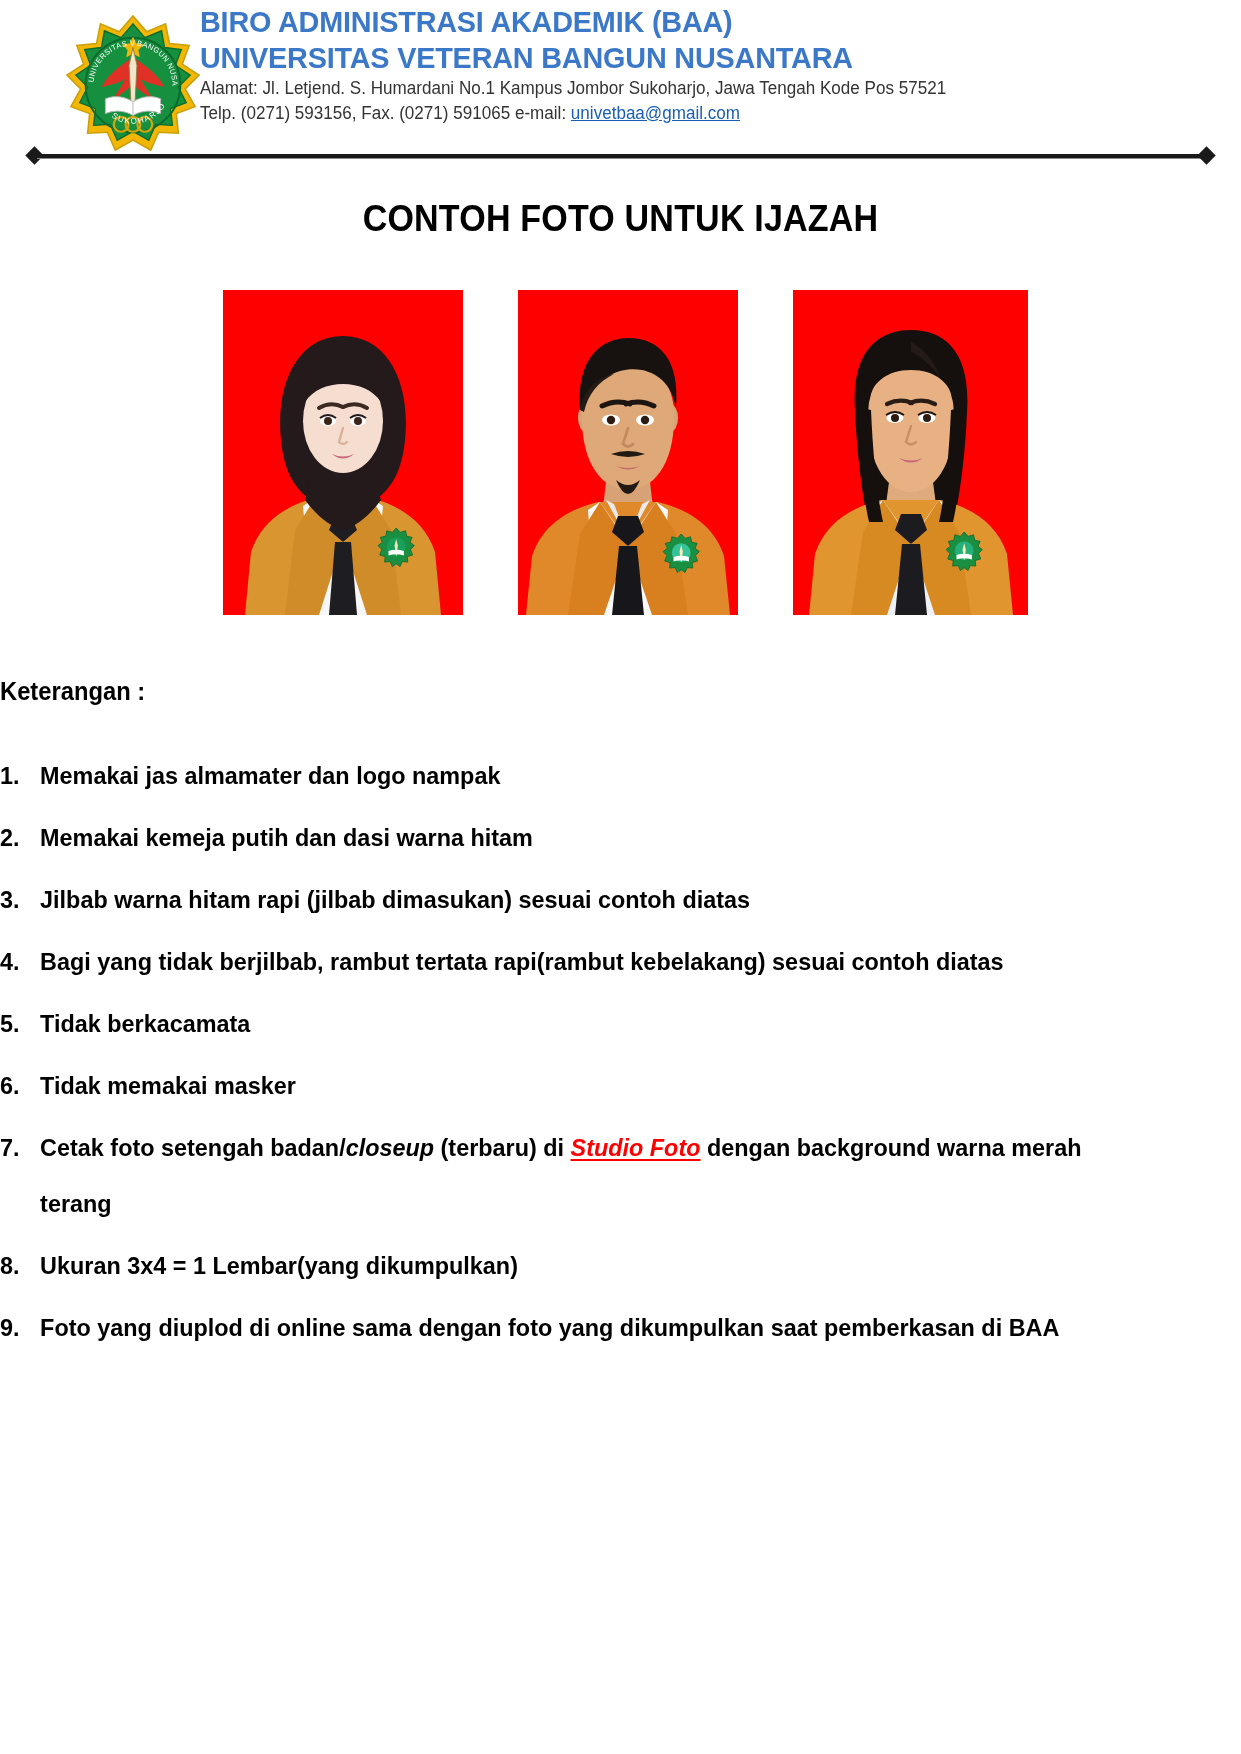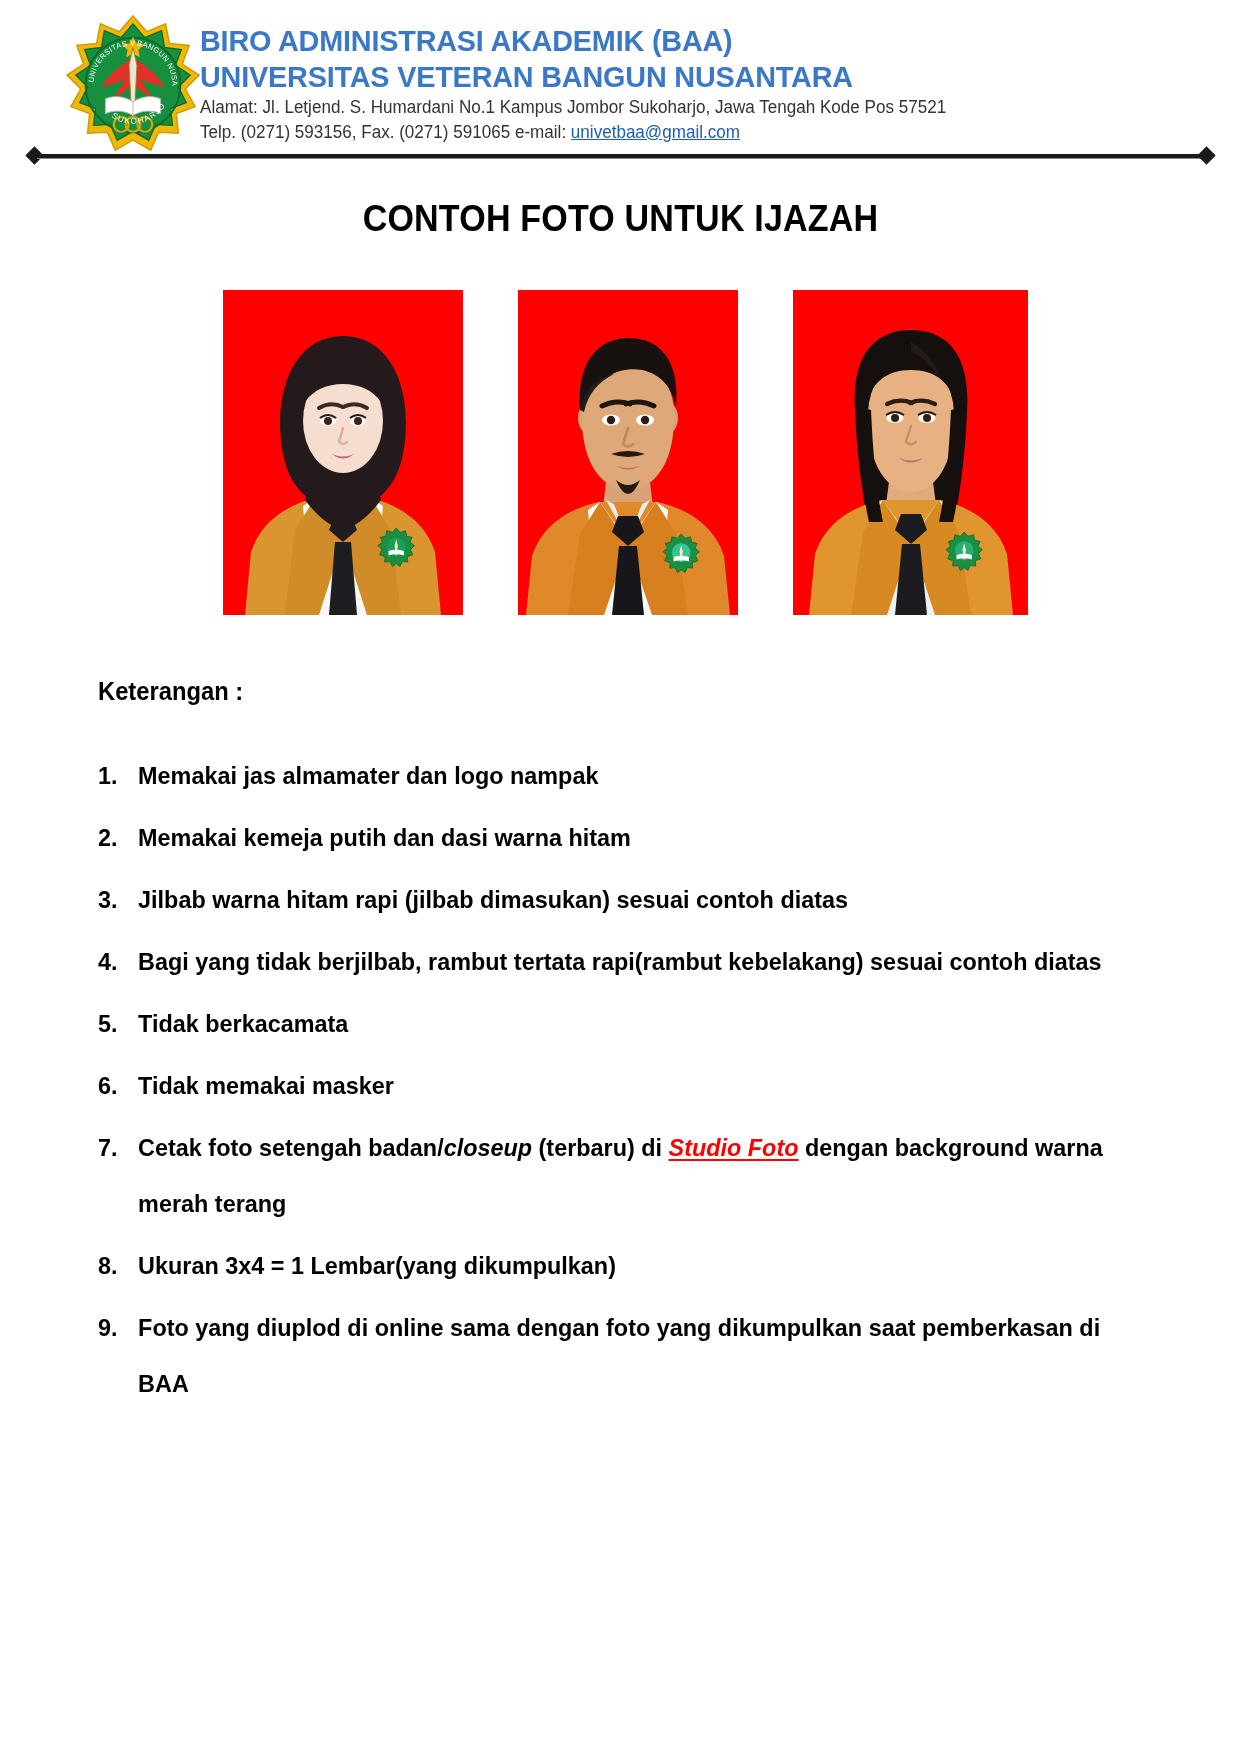--- a/index.html
+++ b/index.html
@@ -19,21 +19,21 @@
     height:142px;
     box-sizing:border-box;
   }
   .logo-wrap{
     position:absolute;
     left:64px; top:14px;
     width:138px; height:140px;
   }
   .head-text{
     position:absolute;
-    left:200px; top:23px;
+    left:200px; top:4px;
     right:40px;
   }
   .org-line1,.org-line2{
     color:#3c78c8;
     font-weight:bold;
     font-size:30px;
     line-height:36px;
     letter-spacing:-0.2px;
     transform:scaleX(0.96);
     transform-origin:left center;
@@ -98,21 +98,20 @@
     position:relative;
     overflow:hidden;
   }
   .photo.p2{width:220px;}
   .photo.p3{width:235px;}
   .photo svg{display:block;width:100%;height:100%;}
 
   
   .body-block{
     margin-top:62px;
-    padding-left:98px;
     padding-right:60px;
   }
   .keterangan{
     font-weight:bold;
     font-size:25px;
     margin-bottom:42px;
     transform:scaleX(0.95);
     transform-origin:left center;
   }
   ol.req-list{

